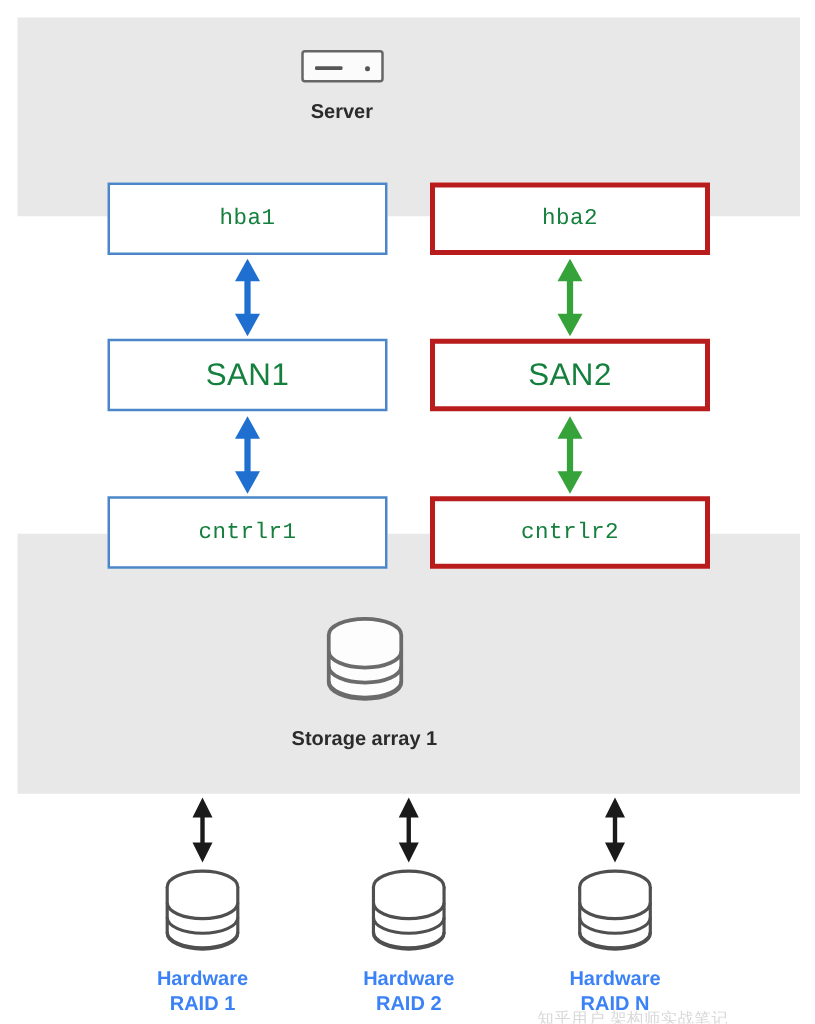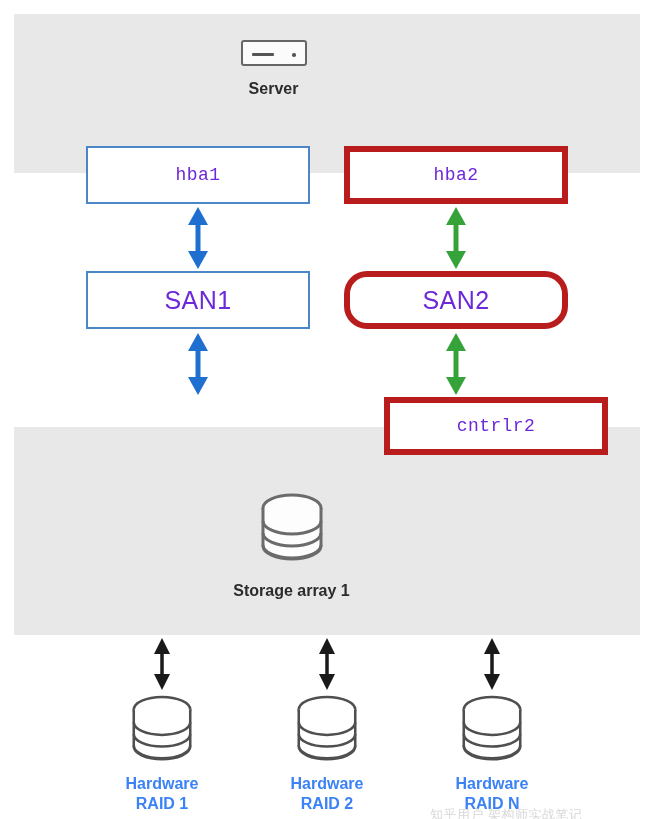--- a/index.html
+++ b/index.html
@@ -69,42 +69,42 @@
     position: absolute;
     width: 224px;
     height: 58px;
     background: #ffffff;
     box-sizing: border-box;
     display: flex;
     align-items: center;
     justify-content: center;
   }
   .node-box.blue  { border: 2px solid #4a86c8; }
-  .node-box.green { border: 6px solid #b91c1c; }
+  .node-box.green { border: 4px solid #b91c1c; }
   .node-label {
     font-size: 19px;
-    color: #6d28d9;
+    color: #15803d;
     letter-spacing: 0.4px;
     text-align: right;
   }
   .node-label.mono {
     font-family: "Liberation Mono", "DejaVu Sans Mono", monospace;
     font-size: 18px;
   }
   .node-label.sans {
     font-family: "Liberation Sans", sans-serif;
     font-size: 25px;
   }
 
   #box-hba1   { left: 86px;  top: 146px; }
   #box-hba2   { left: 344px; top: 146px; }
   #box-san1   { left: 86px;  top: 271px; }
-  #box-san2   { left: 344px; top: 271px; border-radius: 23px; }
+  #box-san2   { left: 344px; top: 271px; }
   #box-cntrlr1{ left: 86px;  top: 397px; }
-  #box-cntrlr2{ left: 344px; top: 397px; margin-left: 40px; }
+  #box-cntrlr2{ left: 344px; top: 397px; }
 
   
   .varrow {
     position: absolute;
     width: 26px;
     height: 64px;
   }
   #arrow-hba1-san1   { left: 185px; top: 206px; }
   #arrow-hba2-san2   { left: 443px; top: 206px; }
   #arrow-san1-cntrlr1{ left: 185px; top: 332px; }
@@ -190,20 +190,23 @@
     <span class="node-label mono">hba1</span>
   </div>
   <div class="node-box green" id="box-hba2">
     <span class="node-label mono">hba2</span>
   </div>
   <div class="node-box blue" id="box-san1">
     <span class="node-label sans">SAN1</span>
   </div>
   <div class="node-box green" id="box-san2">
     <span class="node-label sans">SAN2</span>
+  </div>
+  <div class="node-box blue" id="box-cntrlr1">
+    <span class="node-label mono">cntrlr1</span>
   </div>
   <div class="node-box green" id="box-cntrlr2">
     <span class="node-label mono">cntrlr2</span>
   </div>
 
   <svg class="varrow" id="arrow-hba1-san1" viewBox="0 0 26 64">
     <line x1="13" y1="16" x2="13" y2="48" stroke="#1f6fd0" stroke-width="5"></line>
     <polygon points="13,1 3,19 23,19" fill="#1f6fd0"></polygon>
     <polygon points="13,63 3,45 23,45" fill="#1f6fd0"></polygon>
   </svg>

